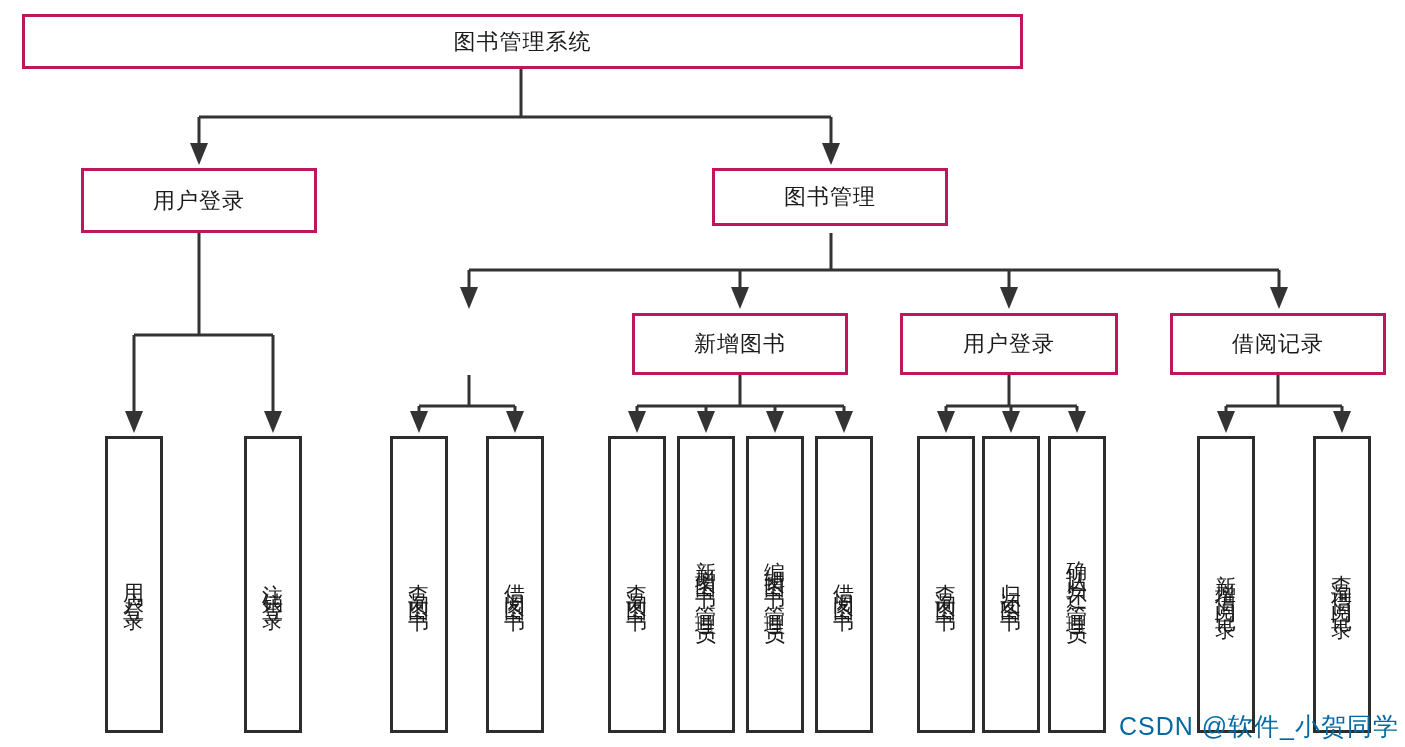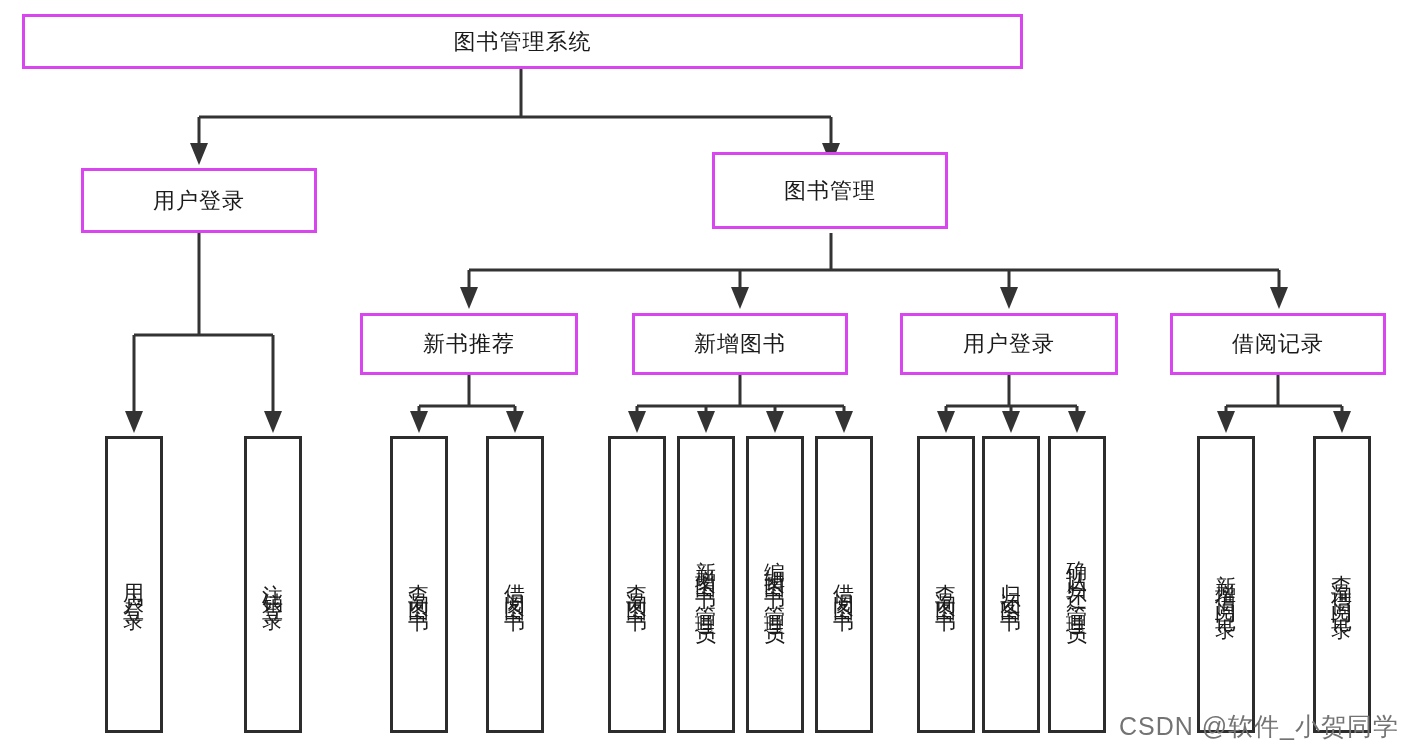--- a/index.html
+++ b/index.html
@@ -19,21 +19,21 @@
     position: absolute;
     left: 0;
     top: 0;
     width: 1405px;
     height: 747px;
   }
   .hbox {
     position: absolute;
     box-sizing: border-box;
     background: #ffffff;
-    border: 3px solid #d946ef;
+    border: 3px solid #be185d;
     display: flex;
     align-items: center;
     justify-content: center;
     font-size: 22px;
     color: #1a1a1a;
     letter-spacing: 1px;
     z-index: 2;
   }
   .vbox {
     position: absolute;
@@ -55,21 +55,21 @@
     line-height: 1;
     letter-spacing: 9px;
     color: #1a1a1a;
     white-space: nowrap;
   }
   .watermark {
     position: absolute;
     right: 6px;
     bottom: 4px;
     font-size: 25px;
-    color: #737373;
+    color: #0369a1;
     letter-spacing: 1px;
     z-index: 5;
     white-space: nowrap;
   }
 </style>
 </head>
 <body>
 
 <div id="canvas">
 
@@ -109,23 +109,22 @@
       <polygon points="1002,411 1020,411 1011,433"></polygon>
       <polygon points="1068,411 1086,411 1077,433"></polygon>
       <polygon points="1217,411 1235,411 1226,433"></polygon>
       <polygon points="1333,411 1351,411 1342,433"></polygon>
     </g>
   </svg>
 
   <div class="hbox" style="left:22px; top:14px; width:1001px; height:55px">图书管理系统</div>
 
   <div class="hbox" style="left:81px; top:168px; width:236px; height:65px">用户登录</div>
-  <div class="hbox" style="left:712px; top:152px; width:236px; height:77px">图书管理</div>
+  <div class="hbox" style="left:712px; top:168px; width:236px; height:58px">图书管理</div>
 
-  <div class="hbox" style="left:360px; top:313px; width:218px; height:62px">新书推荐</div>
   <div class="hbox" style="left:632px; top:313px; width:216px; height:62px">新增图书</div>
   <div class="hbox" style="left:900px; top:313px; width:218px; height:62px">用户登录</div>
   <div class="hbox" style="left:1170px; top:313px; width:216px; height:62px">借阅记录</div>
 
   <div class="vbox" style="left:105px">
     <span>用户登录</span>
   </div>
   <div class="vbox" style="left:244px">
     <span>注销登录</span>
   </div>

